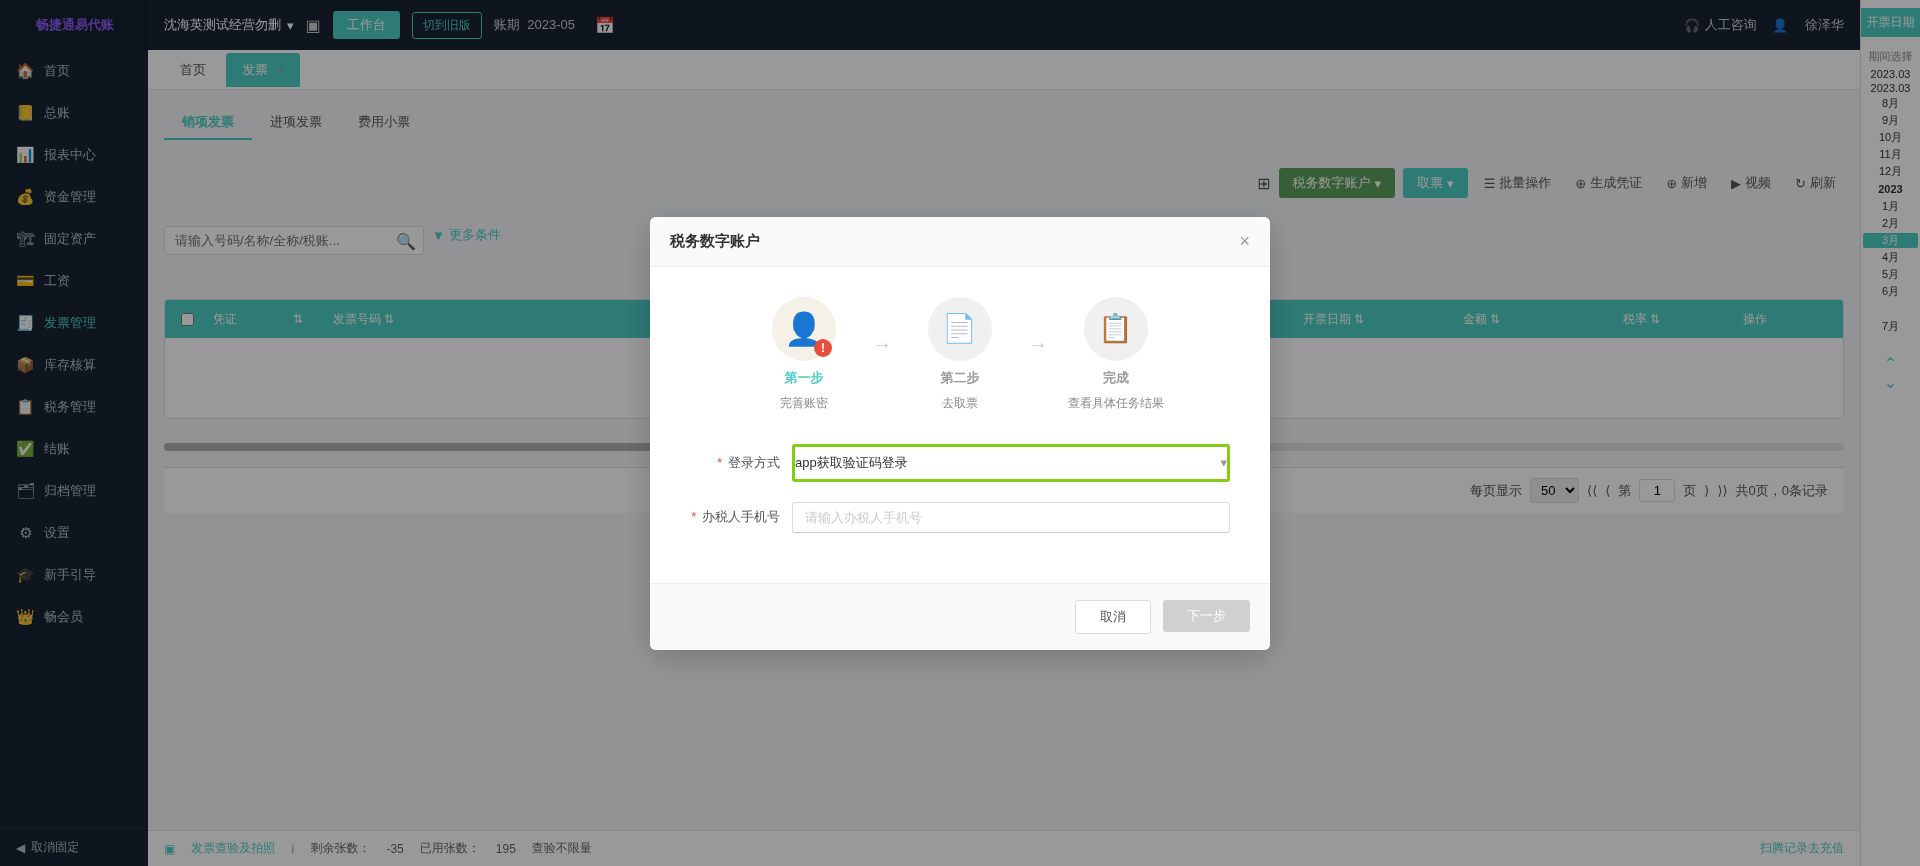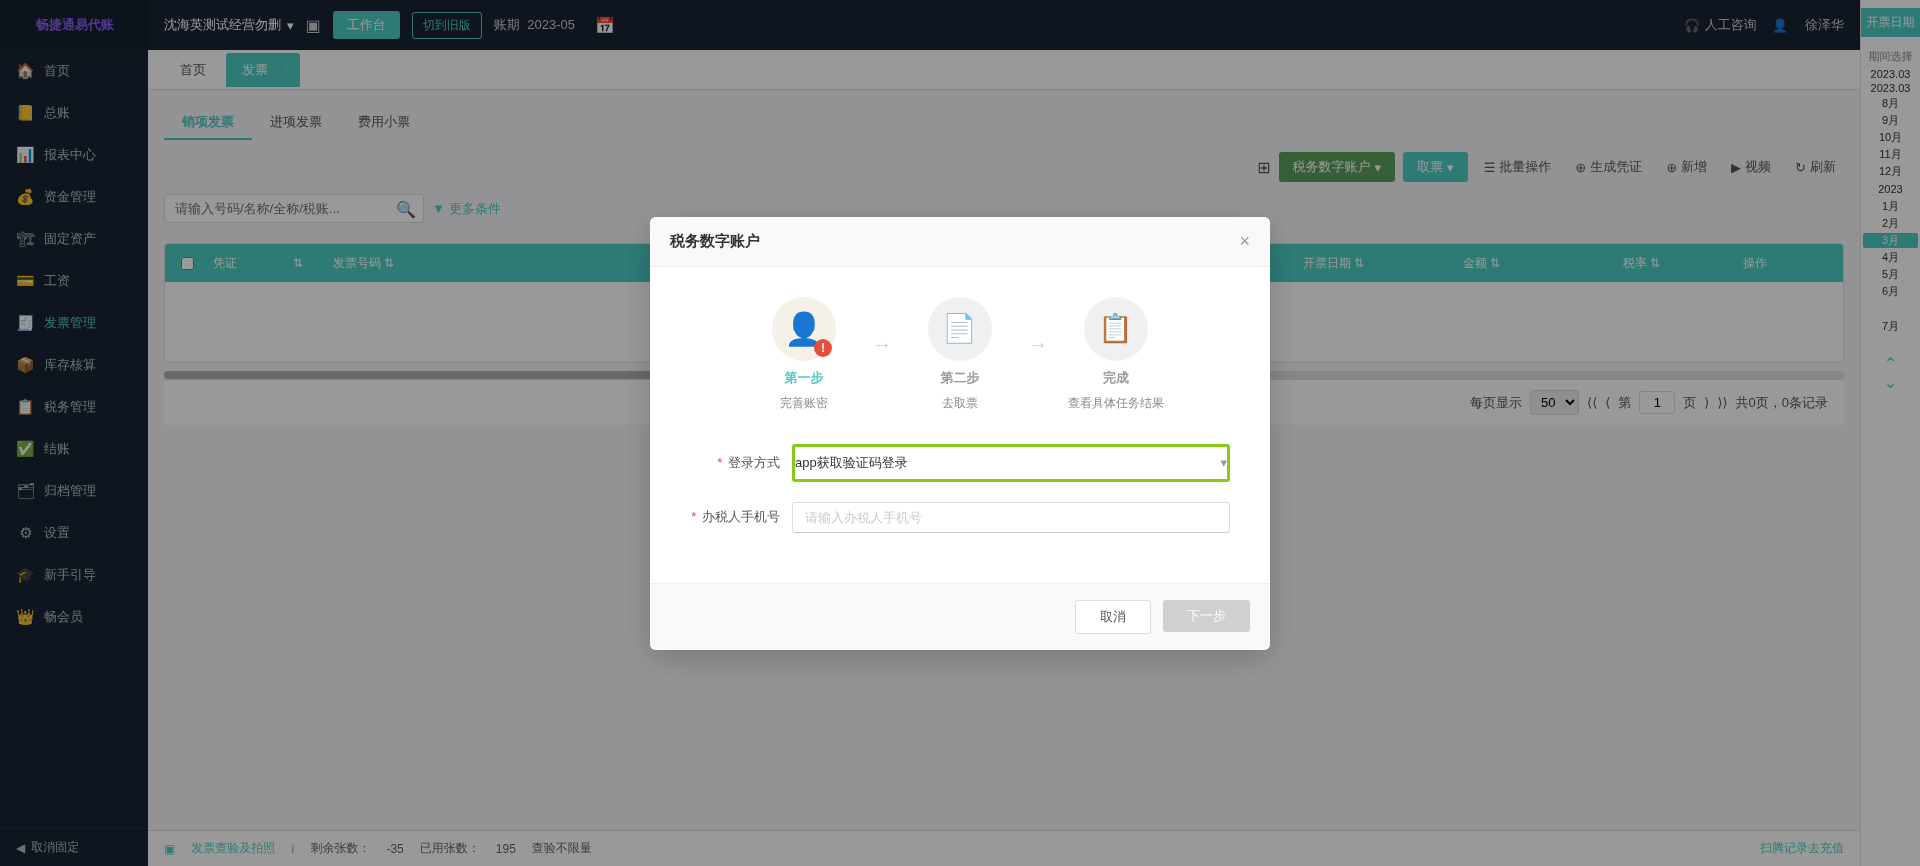--- a/index.html
+++ b/index.html
@@ -200,23 +200,23 @@
       cursor: pointer;
       display: flex;
       align-items: center;
       gap: 4px;
       padding: 5px 8px;
     }
 
     
     .search-bar {
       display: flex;
-      align-items: center;
+      align-items: flex-start;
       gap: 8px;
-      margin-bottom: 20px;
+      margin-bottom: 28px;
     }
     .search-input-wrap {
       position: relative;
       width: 260px;
     }
     .search-input {
       width: 100%;
       padding: 6px 30px 6px 10px;
       border: 1px solid #ddd;
       border-radius: 3px;
@@ -606,21 +606,21 @@
   <div class="tab-bar">
     <div class="tab-item">
       <span>首页</span>
     </div>
     <div class="tab-item active">
       <span>发票</span>
       <span class="tab-close">×</span>
     </div>
   </div>
 
-  <div class="page-area" style="display:flex; flex-direction:column; gap:0;">
+  <div class="page-area" style="display:flex; flex-direction:column; gap:16px;">
 
     <div class="sub-tabs">
       <div class="sub-tab active">
         <span>销项发票</span>
       </div>
       <div class="sub-tab">
         <span>进项发票</span>
       </div>
       <div class="sub-tab">
         <span>费用小票</span>
@@ -748,21 +748,21 @@
   </div>
   <div style="padding: 4px 2px; width:100%;">
     <div style="font-size:11px; color:#888; text-align:center; margin:4px 0;">期间选择</div>
     <div style="font-size:11px; color:#333; text-align:center; cursor:pointer; margin:2px 0;">2023.03</div>
     <div style="font-size:11px; color:#333; text-align:center; cursor:pointer; margin:2px 0;">2023.03</div>
     <div style="font-size:11px; color:#333; text-align:center; cursor:pointer; margin:2px 0;">8月</div>
     <div style="font-size:11px; color:#333; text-align:center; cursor:pointer; margin:2px 0;">9月</div>
     <div style="font-size:11px; color:#333; text-align:center; cursor:pointer; margin:2px 0;">10月</div>
     <div style="font-size:11px; color:#333; text-align:center; cursor:pointer; margin:2px 0;">11月</div>
     <div style="font-size:11px; color:#333; text-align:center; cursor:pointer; margin:2px 0;">12月</div>
-    <div style="font-size:11px; font-weight:normal; color:#333; text-align:center; cursor:pointer; margin:4px 0;">2023</div>
+    <div style="font-size:11px; font-weight:bold; color:#333; text-align:center; cursor:pointer; margin:4px 0;">2023</div>
     <div style="font-size:11px; color:#333; text-align:center; cursor:pointer; margin:2px 0;">1月</div>
     <div style="font-size:11px; color:#333; text-align:center; cursor:pointer; margin:2px 0;">2月</div>
     <div style="font-size:11px; background:#4ecdc4; color:#fff; text-align:center; cursor:pointer; margin:2px 0; border-radius:2px;">3月</div>
     <div style="font-size:11px; color:#333; text-align:center; cursor:pointer; margin:2px 0;">4月</div>
     <div style="font-size:11px; color:#333; text-align:center; cursor:pointer; margin:2px 0;">5月</div>
     <div style="font-size:11px; color:#333; text-align:center; cursor:pointer; margin:2px 0;">6月</div>
     <div style="font-size:11px; color:#333; text-align:center; cursor:pointer; margin:20px 0;">7月</div>
     <div style="font-size:16px; color:#4ecdc4; text-align:center; cursor:pointer; margin-top:8px;">⌃</div>
     <div style="font-size:16px; color:#4ecdc4; text-align:center; cursor:pointer;">⌄</div>
   </div>

